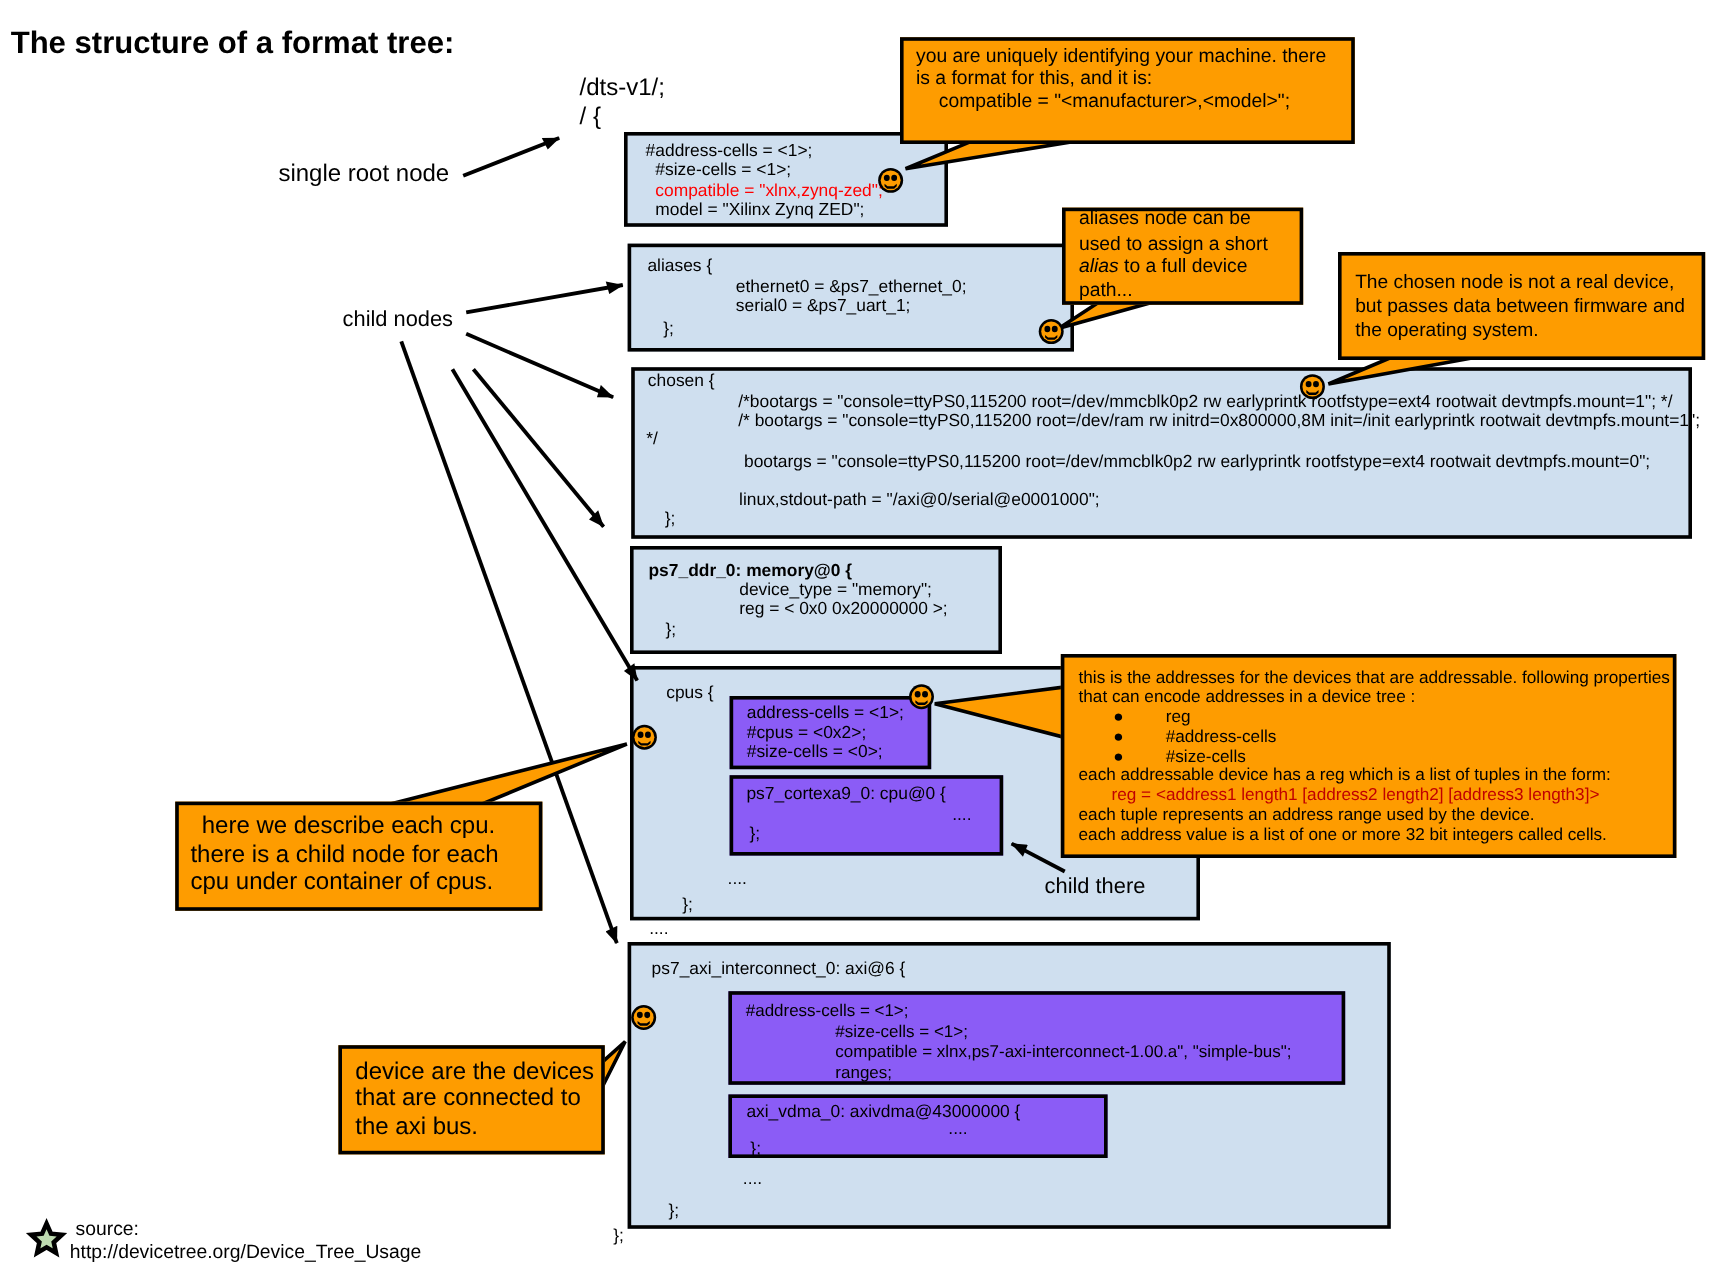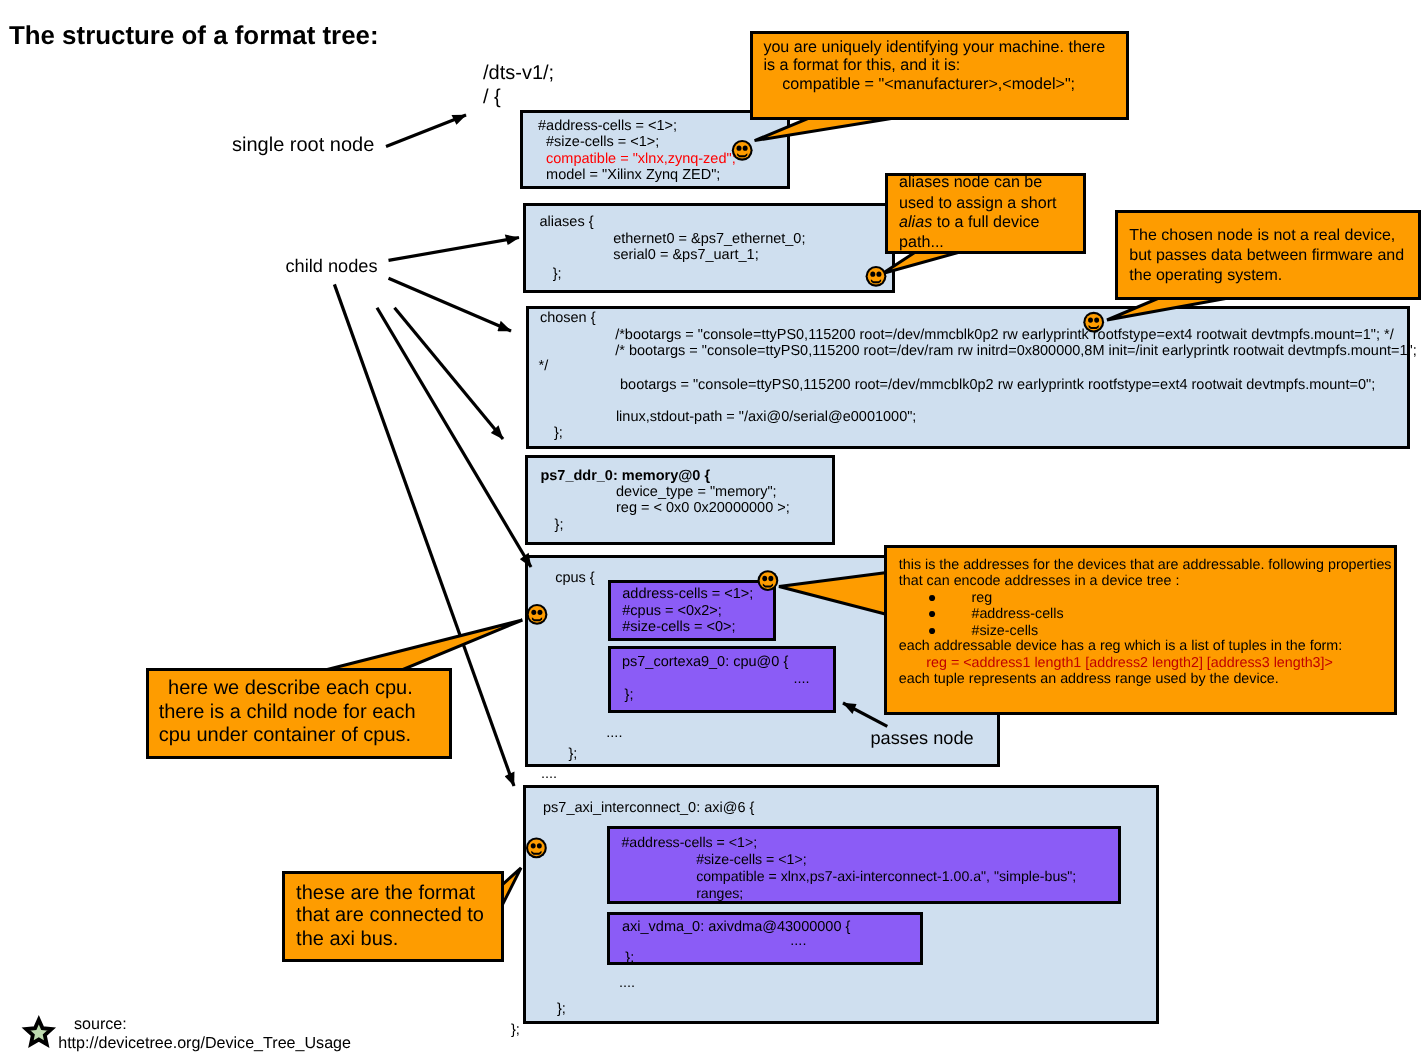--- a/index.html
+++ b/index.html
@@ -89,21 +89,21 @@
     <div class="creambox" style="left:81.3px;top:123.9px;width:315.7px;height:53.6px;">
       <div class="code" style="left:11.7px;top:4px;">axi_vdma_0: axivdma@43000000 {</div>
       <div class="code" style="left:180px;top:18.5px;">....</div>
       <div class="code" style="left:15px;top:35px;">};</div>
     </div>
     <div class="code" style="left:93px;top:187px;">....</div>
     <div class="code" style="left:31px;top:213px;">};</div>
   </div>
   <div class="code" style="left:511px;top:1022px;">};</div>
 
-  <div class="lbl" style="left:870.5px;top:728px;font-size:18.2px;">passes node</div>
+  <div class="lbl" style="left:870.5px;top:728px;font-size:18.2px;">child there</div>
 
   <svg class="ov" viewBox="0 0 1428 1058">
     <defs>
       <marker id="ah" markerWidth="15" markerHeight="11" refX="14" refY="5.5" orient="auto" markerUnits="userSpaceOnUse">
         <path d="M0.5,0.2 L14.6,5.5 L1.6,11 Z" fill="#000"></path>
       </marker>
       <g id="smiley">
         <circle cx="0" cy="0" r="10" fill="#000"></circle>
         <circle cx="0" cy="0" r="7.8" fill="#fe9c00"></circle>
         <ellipse cx="-3.3" cy="-2.3" rx="2.25" ry="2.5" fill="#000"></ellipse>
@@ -153,35 +153,36 @@
 
   <div class="callout" id="co-addr" style="left:884.3px;top:544.7px;width:513px;height:170.8px;">
     <div class="co-txt" style="left:11.5px;top:9.1px;font-size:14.3px;line-height:16.4px;">this is the addresses for the devices that are addressable. following properties</div>
     <div class="co-txt" style="left:11.5px;top:25px;font-size:14.3px;line-height:16.4px;">that can encode addresses in a device tree :</div>
     <div class="co-txt" style="left:40.5px;top:42.4px;font-size:14.3px;line-height:16.4px;"><span>●</span><span style="padding-left:35px">reg</span></div>
     <div class="co-txt" style="left:40.5px;top:58.3px;font-size:14.3px;line-height:16.4px;"><span>●</span><span style="padding-left:35px">#address-cells</span></div>
     <div class="co-txt" style="left:40.5px;top:74.9px;font-size:14.3px;line-height:16.4px;"><span>●</span><span style="padding-left:35px">#size-cells</span></div>
     <div class="co-txt" style="left:11.5px;top:90.8px;font-size:14.3px;line-height:16.4px;">each addressable device has a reg which is a list of tuples in the form:</div>
     <div class="co-txt dkred" style="left:39px;top:107.4px;font-size:14.3px;line-height:16.4px;">reg = &lt;address1 length1 [address2 length2] [address3 length3]&gt;</div>
     <div class="co-txt" style="left:11.5px;top:123.7px;font-size:14.3px;line-height:16.4px;">each tuple represents an address range used by the device.</div>
+    <div class="co-txt" style="left:11.5px;top:139.9px;font-size:14.3px;line-height:16.4px;">each address value is a list of one or more 32 bit integers called cells.</div>
   </div>
 
   <div class="callout" id="co-cpu" style="left:146.1px;top:667.9px;width:305.5px;height:91.5px;">
     <div class="co-txt" style="left:19px;top:5.9px;font-size:20px;line-height:23.7px;">here we describe each cpu.</div>
     <div class="co-txt" style="left:9.6px;top:30.1px;font-size:20px;line-height:23.7px;">there is a child node for each</div>
     <div class="co-txt" style="left:9.6px;top:53.3px;font-size:20px;line-height:23.7px;">cpu under container of cpus.</div>
   </div>
 
   <div class="callout" id="co-axi" style="left:282.4px;top:871.2px;width:221.5px;height:90.6px;">
-    <div class="co-txt" style="left:10.7px;top:7.7px;font-size:20px;line-height:23.7px;">these are the format</div>
+    <div class="co-txt" style="left:10.7px;top:7.7px;font-size:20px;line-height:23.7px;">device are the devices</div>
     <div class="co-txt" style="left:10.7px;top:30.2px;font-size:20px;line-height:23.7px;">that are connected to</div>
     <div class="co-txt" style="left:10.7px;top:53.6px;font-size:20px;line-height:23.7px;">the axi bus.</div>
   </div>
 
-  <div class="co-txt" style="left:74px;top:1015px;font-size:16.1px;line-height:18.6px;">source:</div>
+  <div class="co-txt" style="left:63px;top:1015px;font-size:16.1px;line-height:18.6px;">source:</div>
   <div class="co-txt" style="left:58.2px;top:1034.1px;font-size:16.1px;line-height:18.6px;">http://devicetree.org/Device_Tree_Usage</div>
 
   <svg class="ov" viewBox="0 0 1428 1058">
     <defs>
       <g id="smiley2">
         <circle cx="0" cy="0" r="10.4" fill="#000"></circle>
         <circle cx="0" cy="0" r="8.3" fill="#fe9c00"></circle>
         <ellipse cx="-3.2" cy="-2.1" rx="2.45" ry="2.65" fill="#000"></ellipse>
         <ellipse cx="2.95" cy="-2.1" rx="2.45" ry="2.65" fill="#000"></ellipse>
         <path d="M-5.1,2.9 L-5.1,5.0 L-2.9,6.9 L2.9,6.9 L5.1,5.0 L5.1,2.9 L2.6,4.9 L-2.6,4.9 Z" fill="#000"></path>

